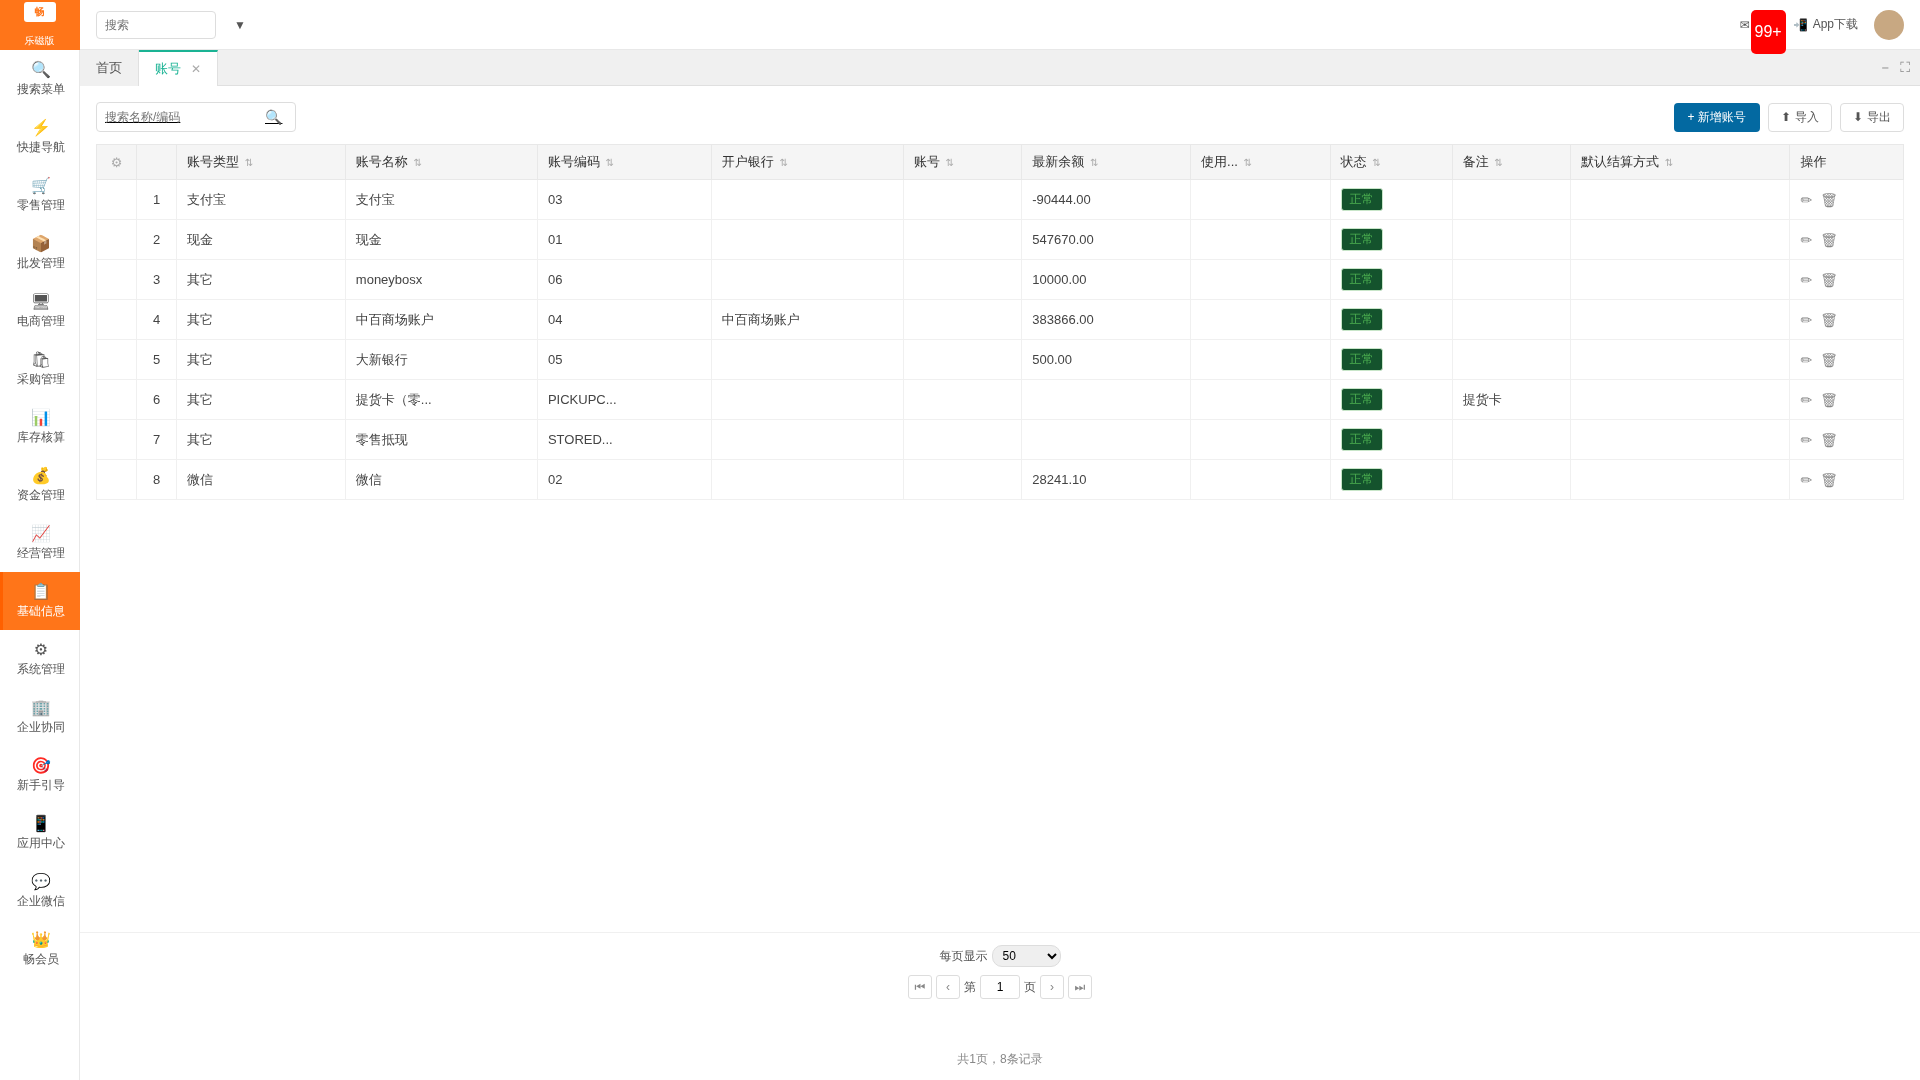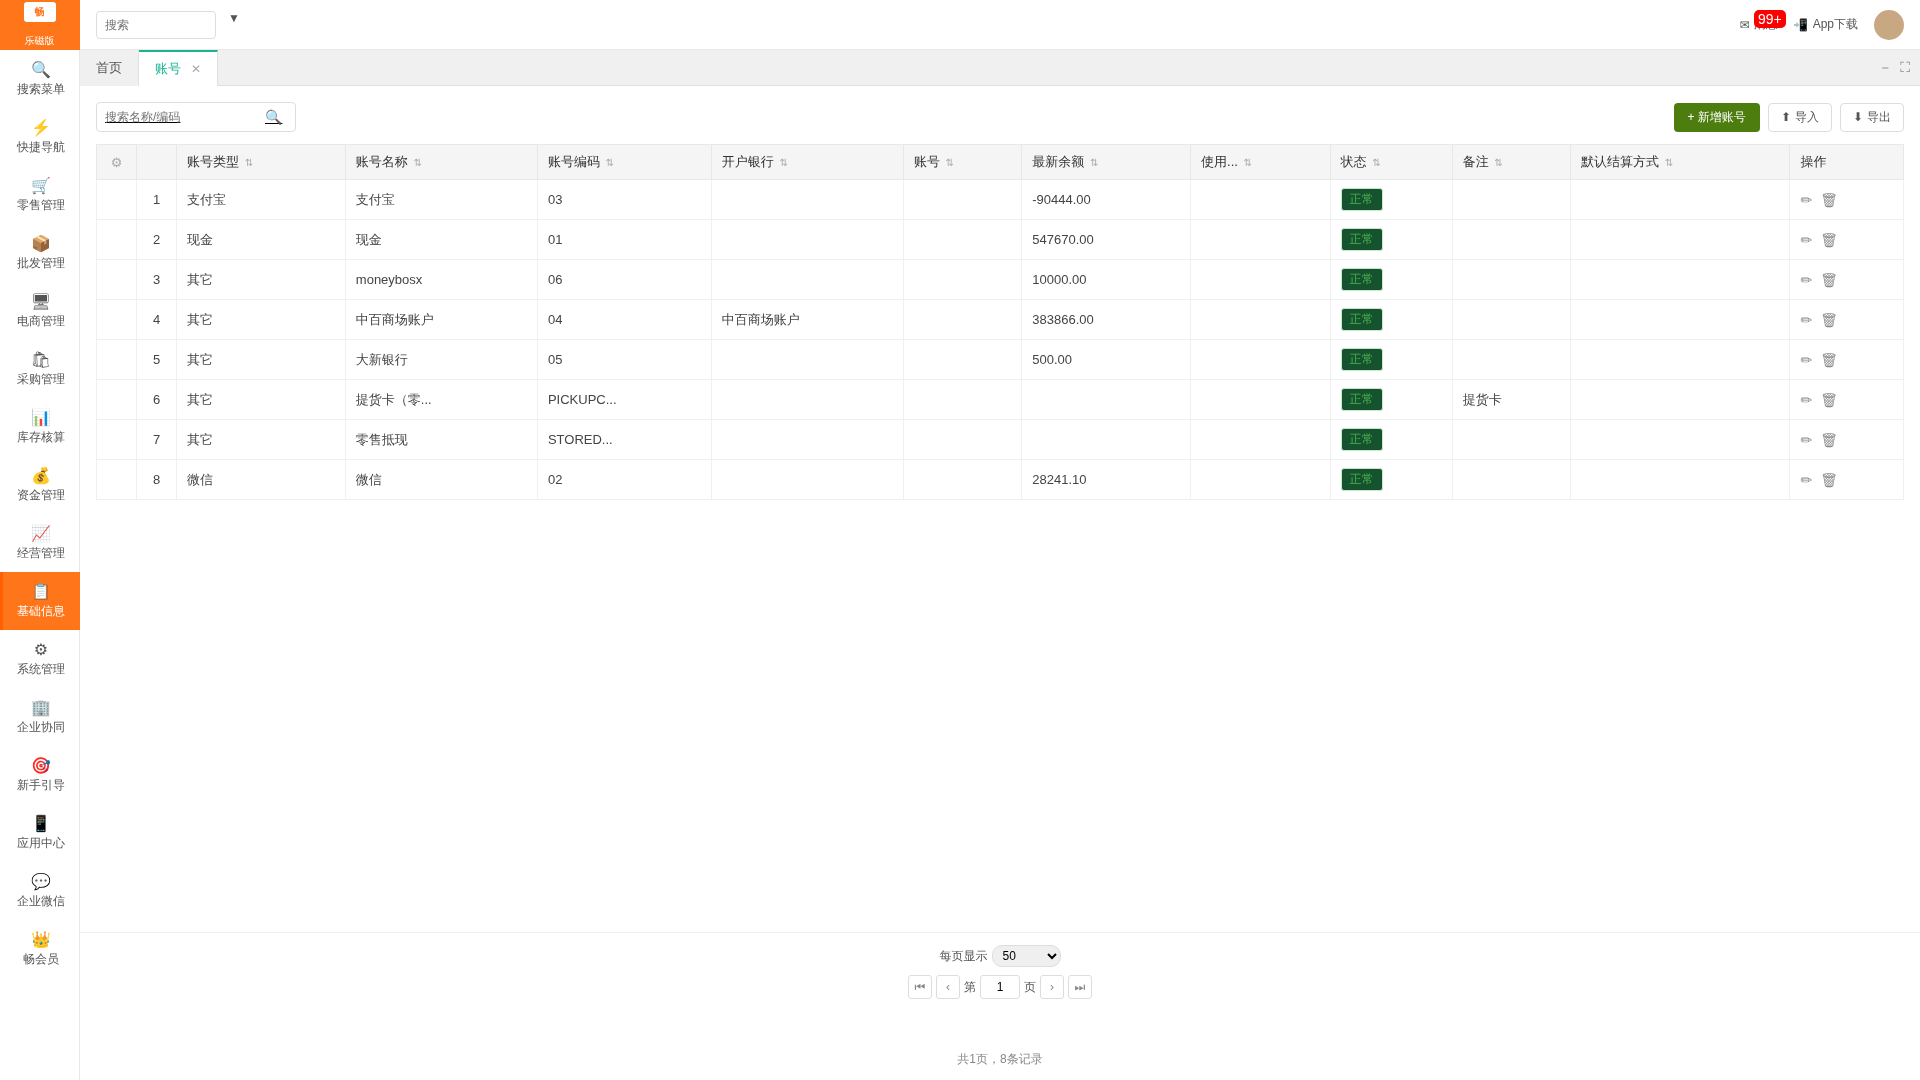--- a/index.html
+++ b/index.html
@@ -56,21 +56,21 @@
     
     .top-header {
       height: 50px;
       background: #fff;
       display: flex;
       align-items: center;
       justify-content: space-between;
       padding: 0 16px;
       border-bottom: 1px solid #e8e8e8;
     }
-    .top-header-left { display: flex; align-items: flex-start; gap: 12px; }
+    .top-header-left { display: flex; align-items: center; gap: 18px; }
     .search-box {
       width: 120px;
       height: 28px;
       border: 1px solid #ddd;
       border-radius: 4px;
       padding: 0 8px;
       font-size: 12px;
     }
     .dropdown-btn {
       display: flex;
@@ -86,23 +86,23 @@
       align-items: center;
       gap: 4px;
       font-size: 12px;
       color: #555;
       cursor: pointer;
       position: relative;
     }
     .badge {
       background: #f00;
       color: #fff;
-      font-size: 14px;
+      font-size: 16px;
       border-radius: 5px;
-      padding: 1px 4px;
+      padding: 13px 4px;
       position: absolute;
       top: -6px;
       right: -8px;
     }
     .app-btn {
       display: flex;
       align-items: center;
       gap: 4px;
       font-size: 12px;
       color: #555;
@@ -187,21 +187,21 @@
     .search-input-wrap input {
       border: none;
       outline: none;
       font-size: 12px;
       color: #999;
       width: 160px;
     }
     .search-icon { color: #aaa; font-size: 14px; cursor: pointer; }
     .toolbar-right { display: flex; align-items: center; gap: 8px; }
     .btn-add {
-      background: #4d7c0f;
+      background: #0369a1;
       color: #fff;
       border: none;
       border-radius: 4px;
       padding: 6px 14px;
       font-size: 12px;
       cursor: pointer;
       display: flex;
       align-items: center;
       gap: 4px;
       justify-content: flex-end;

